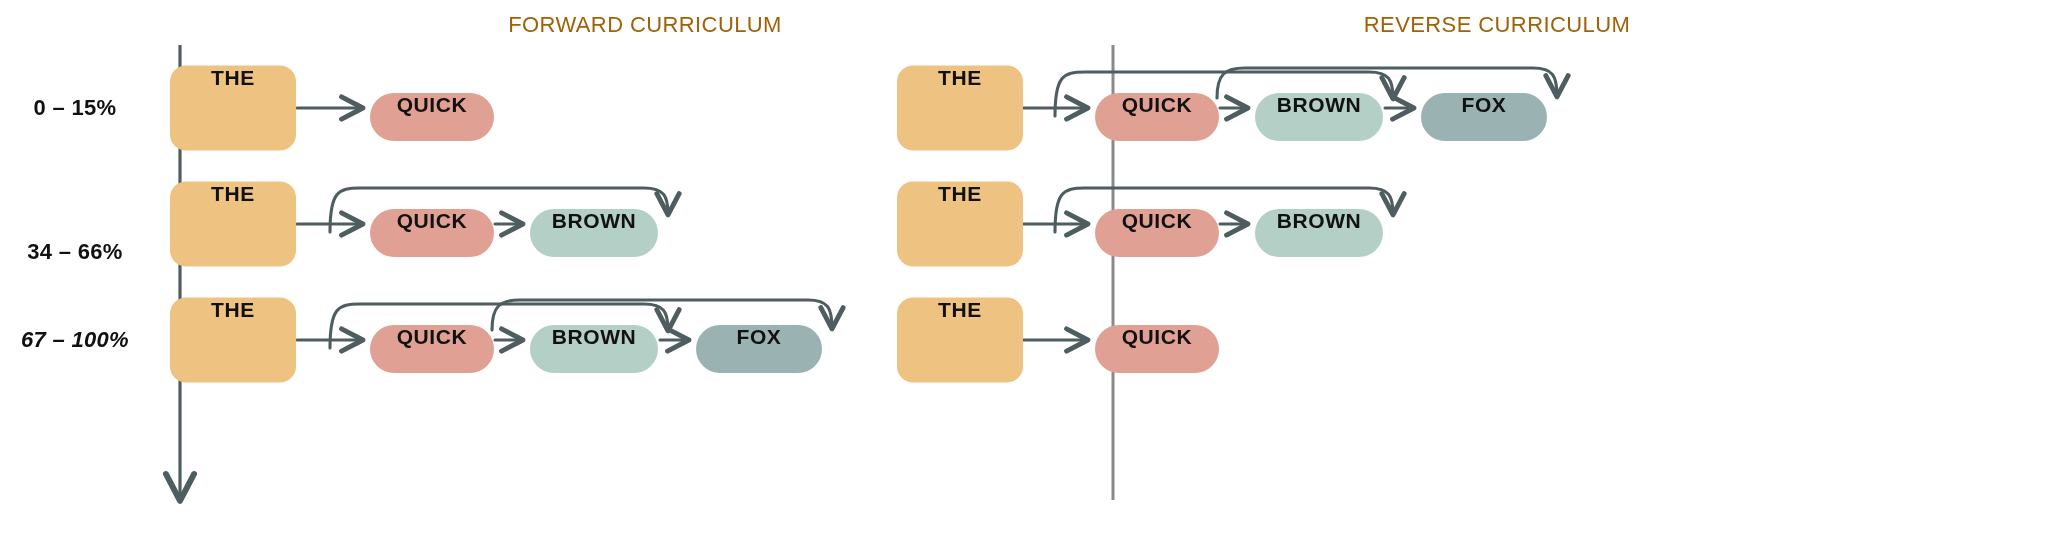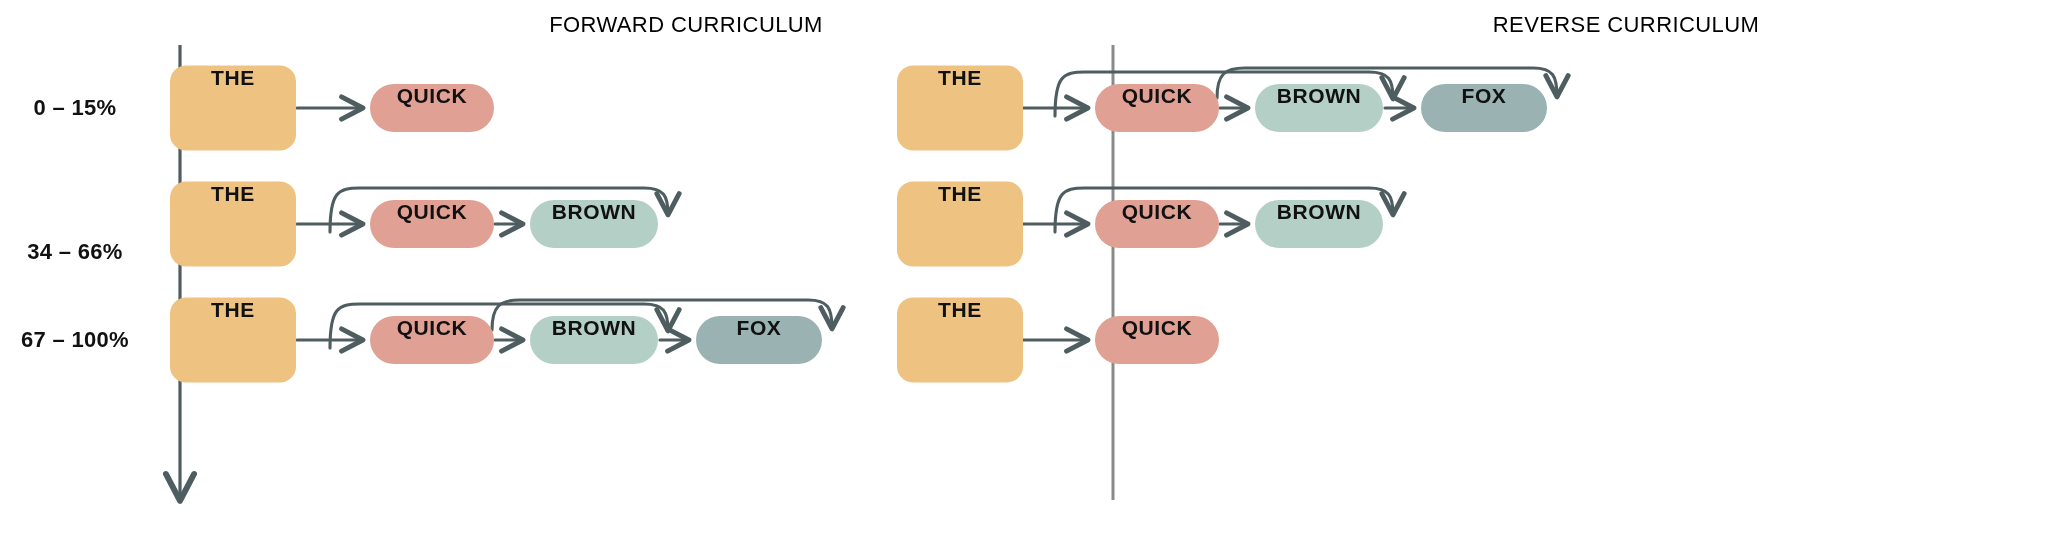--- a/index.html
+++ b/index.html
@@ -44,26 +44,25 @@
     letter-spacing: 0.3px;
     transform: translateY(-50%);
   }
 
   
   .col-title {
     position: absolute;
     top: 12px;
     font-size: 22px;
     font-weight: 400;
-    color: #000000;
+    color: #a16207;
     letter-spacing: 0.4px;
     text-align: center;
     transform: translateX(-50%);
     white-space: nowrap;
-    margin-left: 41px;
   }
 
   
   #wires {
     position: absolute;
     left: 0;
     top: 0;
     width: 2055px;
     height: 535px;
     pointer-events: none;
@@ -81,34 +80,35 @@
     color: #111111;
     letter-spacing: 0.6px;
     white-space: nowrap;
     transform: translateY(-50%);
   }
   .node.kind-the {
     border-radius: 16px;
   }
   .node.kind-pill {
     border-radius: 999px;
+    margin-top: 9px;
   }
 </style>
 </head>
 <body>
 
 <div id="stage">
 
 
   <div class="row-label" style="top:108px;">0 – 15%</div>
   <div class="row-label" style="top:212px;margin-top:40px;">34 – 66%</div>
-  <div class="row-label" style="top:340px;">67 – 100%</div>
+  <div class="row-label" style="top:340px;font-style:italic;">67 – 100%</div>
 
   <div class="col-title" style="left:645px;">FORWARD CURRICULUM</div>
-  <div class="col-title" style="left:1585px;">REVERSE CURRICULUM</div>
+  <div class="col-title" style="left:1497px;">REVERSE CURRICULUM</div>
 
   <svg id="wires" viewBox="0 0 2055 535" xmlns="http://www.w3.org/2000/svg">
     <defs>
       <marker id="ah" viewBox="0 0 12 12" refX="10.2" refY="6" markerWidth="9" markerHeight="9" orient="auto-start-reverse">
         <path d="M1.4 1.2 L10.6 6 L1.4 10.8" fill="none" stroke="#4e5d60" stroke-width="2.1" stroke-linecap="round" stroke-linejoin="round"></path>
       </marker>
       <marker id="ahbig" viewBox="0 0 12 12" refX="9.6" refY="6" markerWidth="11" markerHeight="11" orient="auto-start-reverse">
         <path d="M1.4 1.2 L10.6 6 L1.4 10.8" fill="none" stroke="#4e5d60" stroke-width="2.0" stroke-linecap="round" stroke-linejoin="round"></path>
       </marker>
     </defs>

